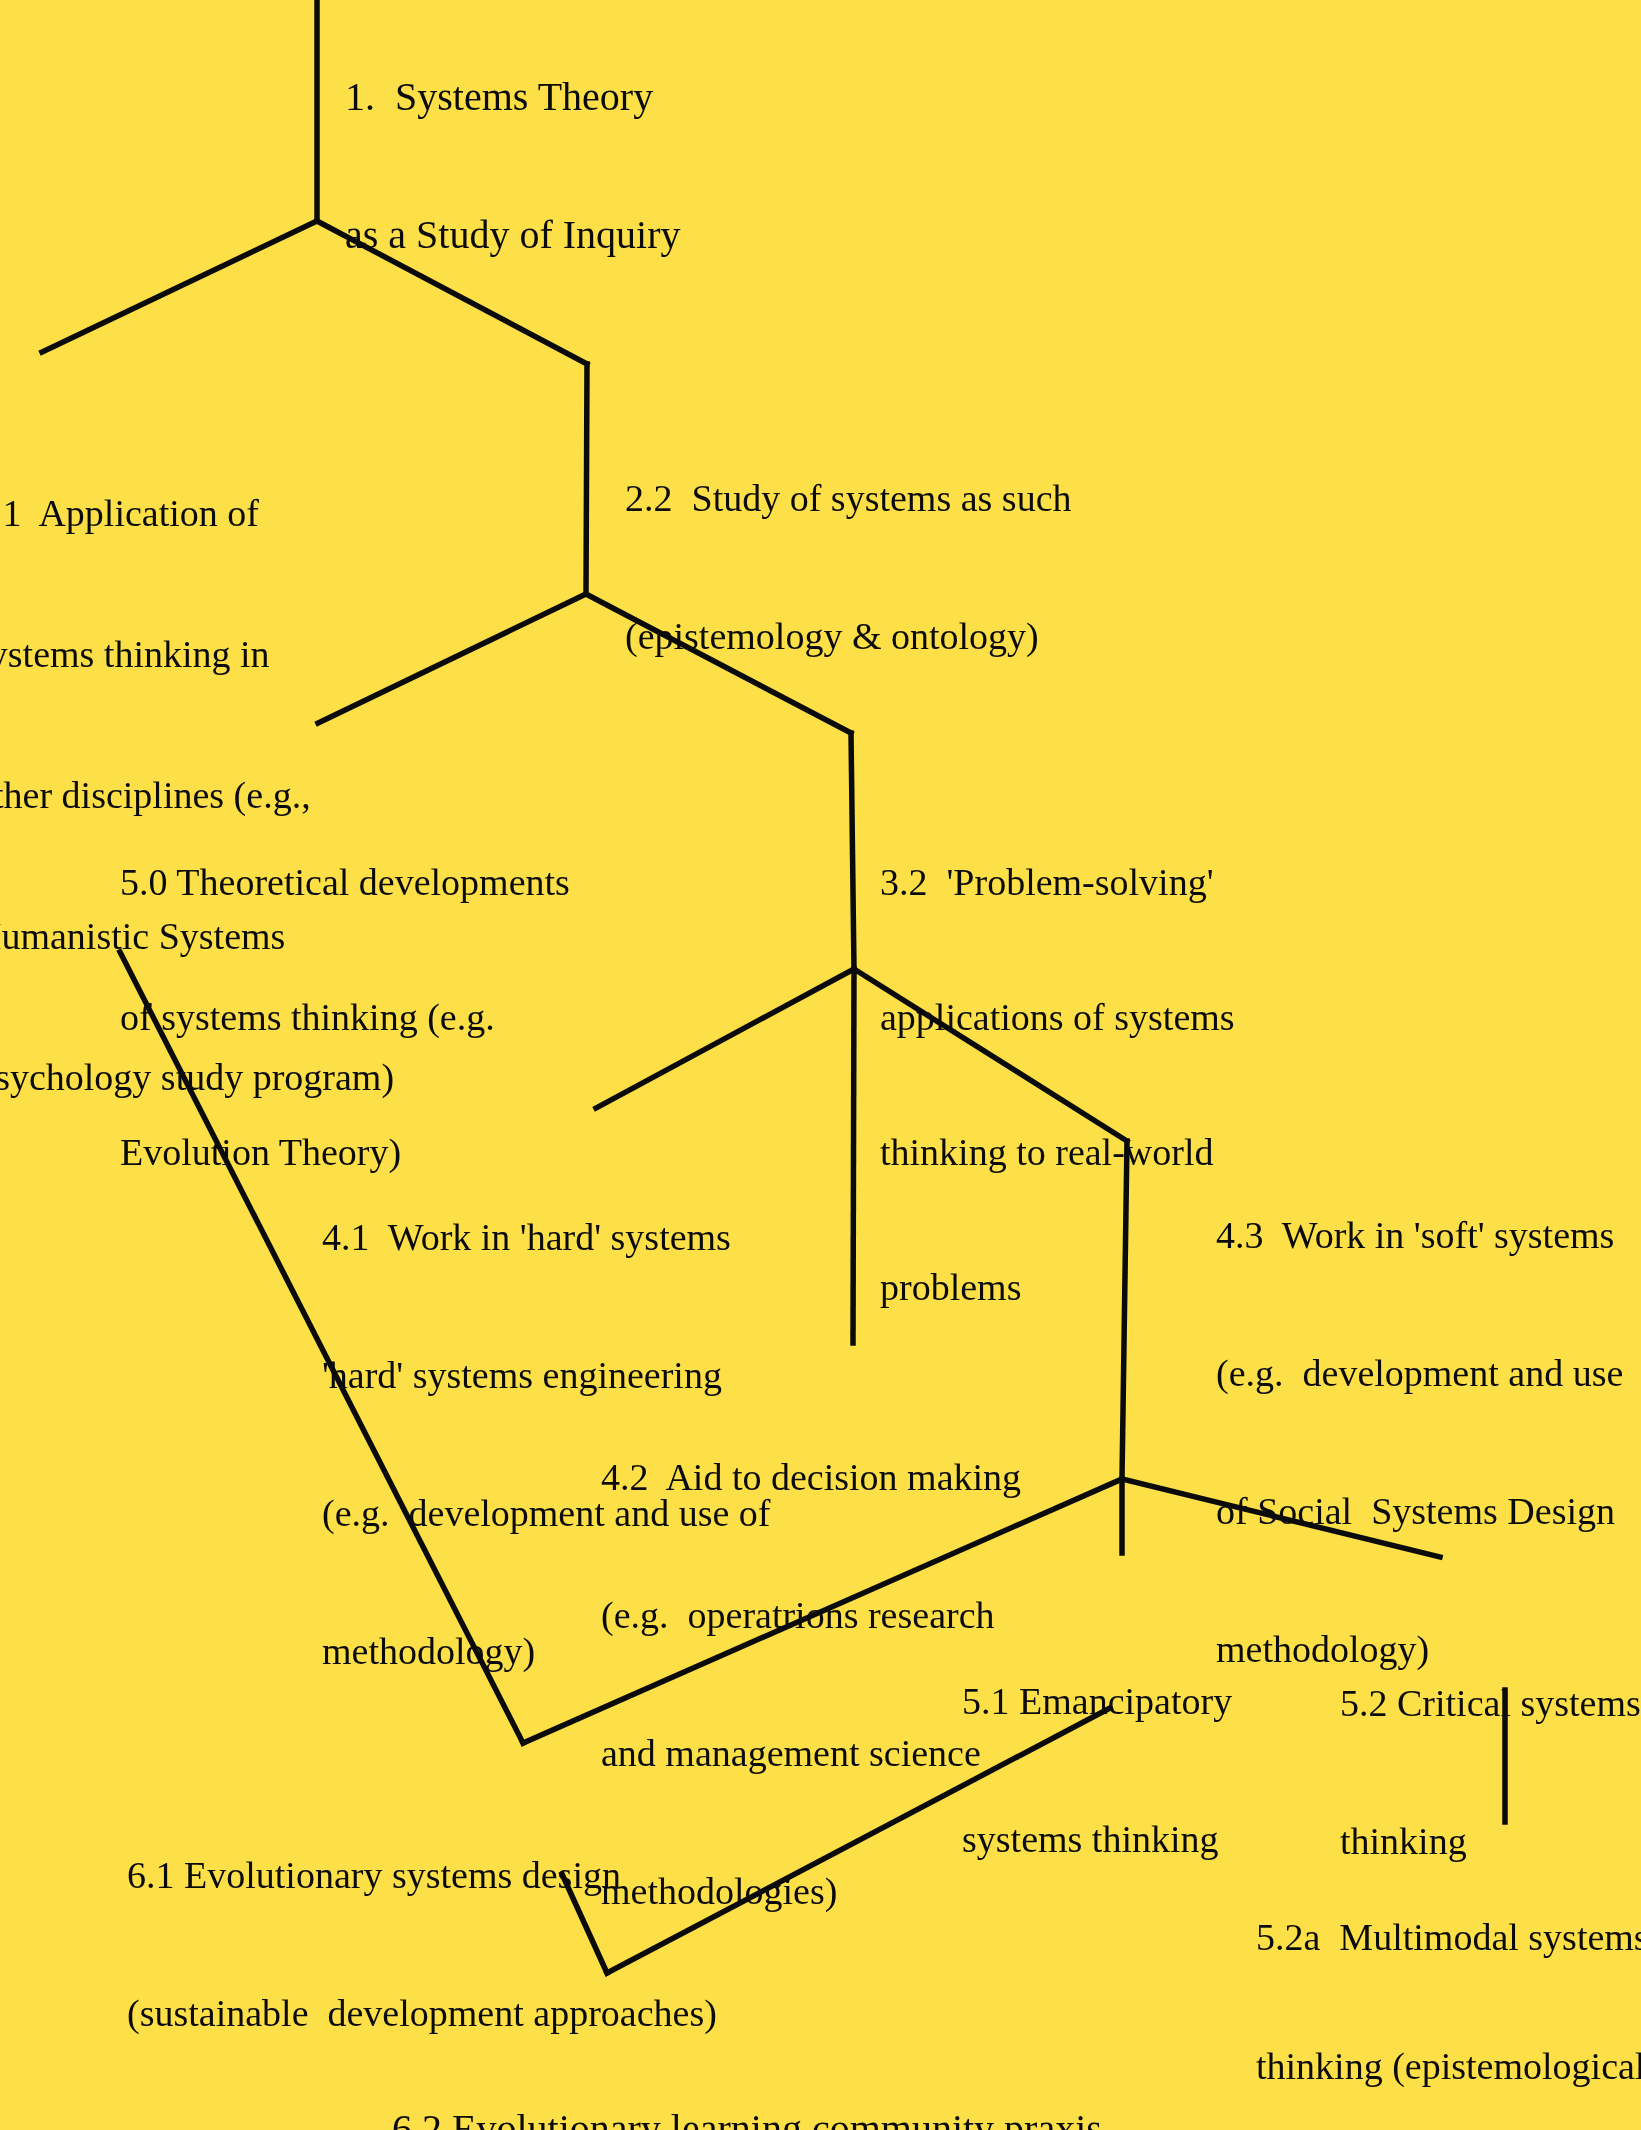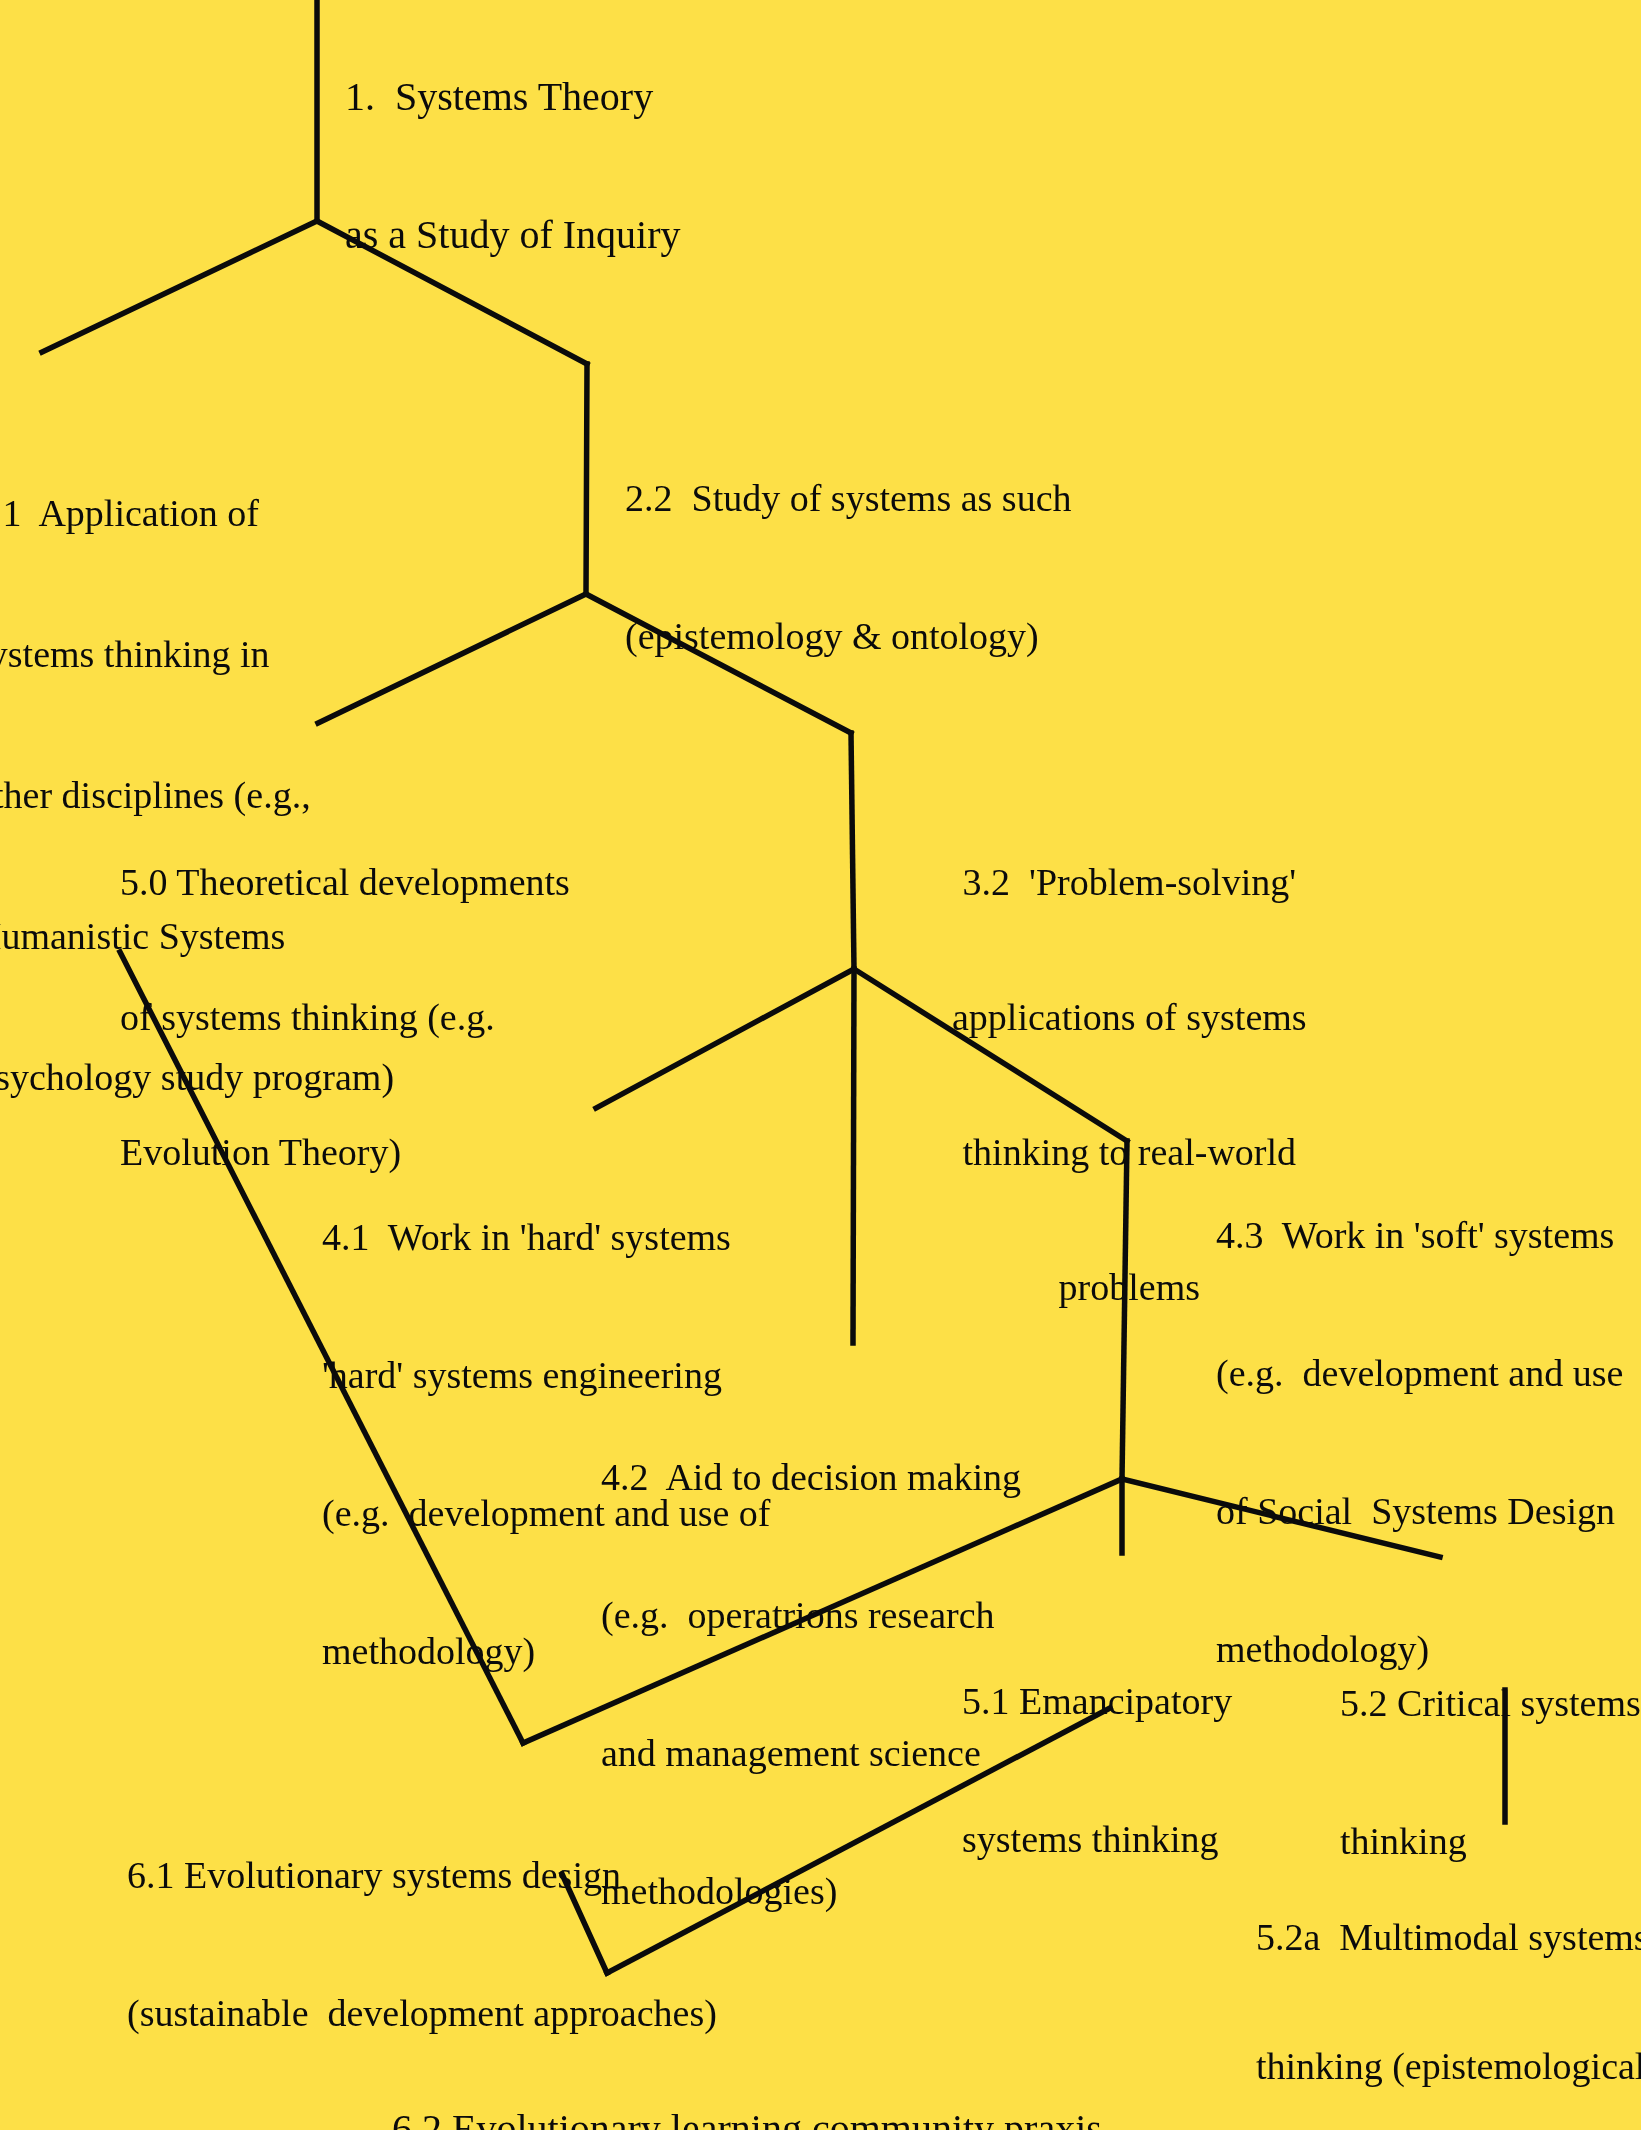--- a/index.html
+++ b/index.html
@@ -80,21 +80,21 @@
     <span class="tline">2.2  Study of systems as such</span>
     <span class="tline">(epistemology &amp; ontology)</span>
   </div>
 
   <div class="node n31" style="left: 120px; top: 770px;">
     <span class="tline">5.0 Theoretical developments</span>
     <span class="tline">of systems thinking (e.g.</span>
     <span class="tline">Evolution Theory)</span>
   </div>
 
-  <div class="node n32" style="left: 952px; top: 770px; text-align: center;">
+  <div class="node n32" style="left: 880px; top: 770px;">
     <span class="tline">3.2  'Problem-solving'</span>
     <span class="tline">applications of systems</span>
     <span class="tline">thinking to real-world</span>
     <span class="tline">problems</span>
   </div>
 
   <div class="node n41" style="left: 322px; top: 1122px;">
     <span class="tline">4.1  Work in 'hard' systems</span>
     <span class="tline">'hard' systems engineering</span>
     <span class="tline">(e.g.  development and use of</span>

